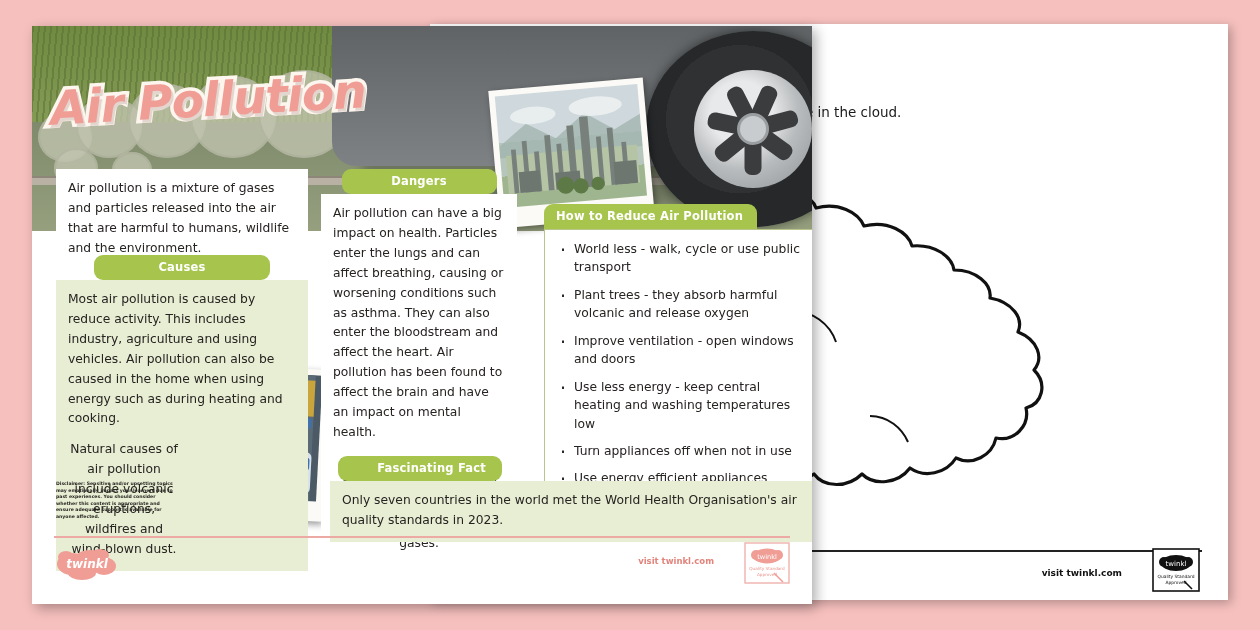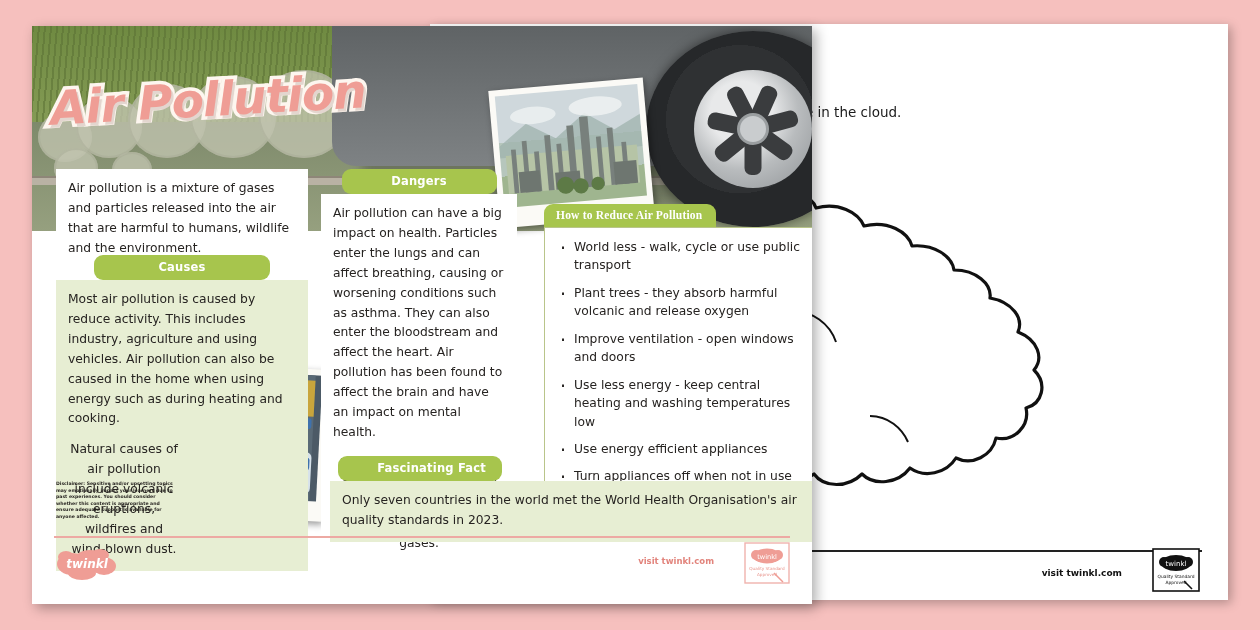--- a/index.html
+++ b/index.html
@@ -156,21 +156,21 @@
   
   .p-intro { left: 24px; top: 143px; width: 252px; }
   
   .p-causes { left: 24px; top: 222px; width: 252px; margin-top: 7px; }
   .p-causes .tab { width: 176px; }
   
   .p-dangers { left: 289px; top: 143px; width: 196px; }
   .p-dangers .tab { width: 155px; }
   
   .p-reduce { left: 512px; top: 178px; width: 274px; }
-  .p-reduce .tab { border-radius: 9px 9px 0 0; padding-left: 12px; padding-right: 14px; text-align: left; font-family: Liberation Serif, serif; }
+  .p-reduce .tab { border-radius: 9px 9px 0 0; padding-left: 12px; padding-right: 14px; text-align: left; }
   .p-reduce ul { list-style: none; }
   .p-reduce li {
     position: relative; padding-left: 17px; margin-bottom: 9px;
     font-size: 12.3px; line-height: 1.5;
   }
   .p-reduce li:last-child { margin-bottom: 0; }
   .p-reduce li::before {
     content: "·"; position: absolute; left: 3px; top: -4px;
     font-size: 19px; color: #262321;
   }
@@ -367,22 +367,22 @@
     </div>
 
     <div class="panel p-reduce">
       <div><span class="tab">How to Reduce Air Pollution</span></div>
       <div class="body-box box-outline">
         <ul>
           <li>World less - walk, cycle or use public transport</li>
           <li>Plant trees - they absorb harmful volcanic and release oxygen</li>
           <li>Improve ventilation - open windows and doors</li>
           <li>Use less energy - keep central heating and washing temperatures low</li>
+          <li>Turn appliances off when not in use</li>
           <li>Use energy efficient appliances</li>
-          <li>Turn appliances off when not in use</li>
           <li>Compost garden waste</li>
         </ul>
       </div>
     </div>
 
     <div class="panel p-fact">
       <div><span class="tab">Fascinating Fact</span></div>
       <div class="body-box box-green">Only seven countries in the world met the World Health Organisation's air quality standards in 2023.</div>
     </div>
 

